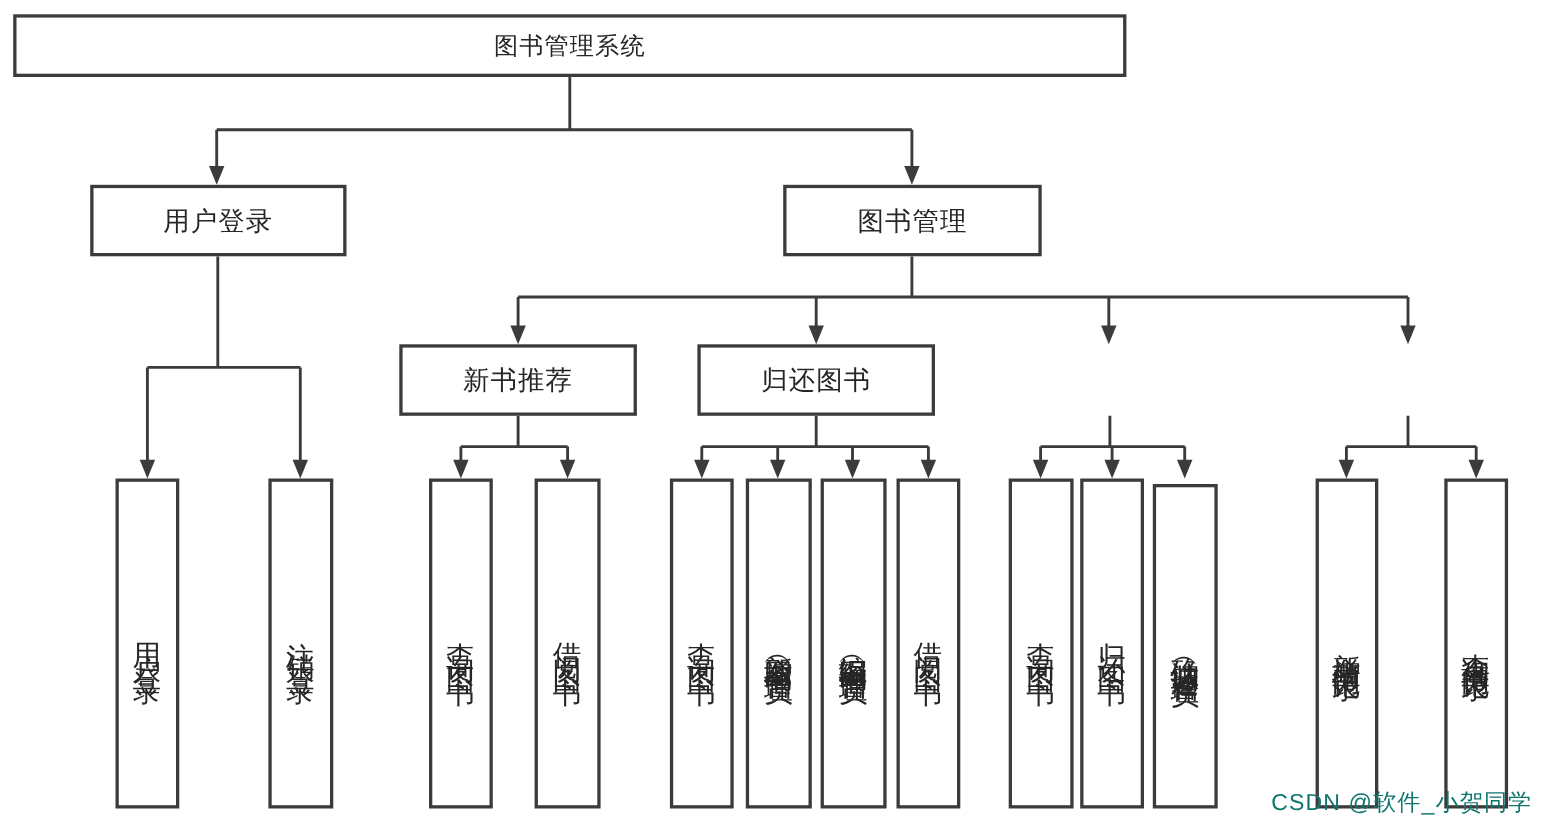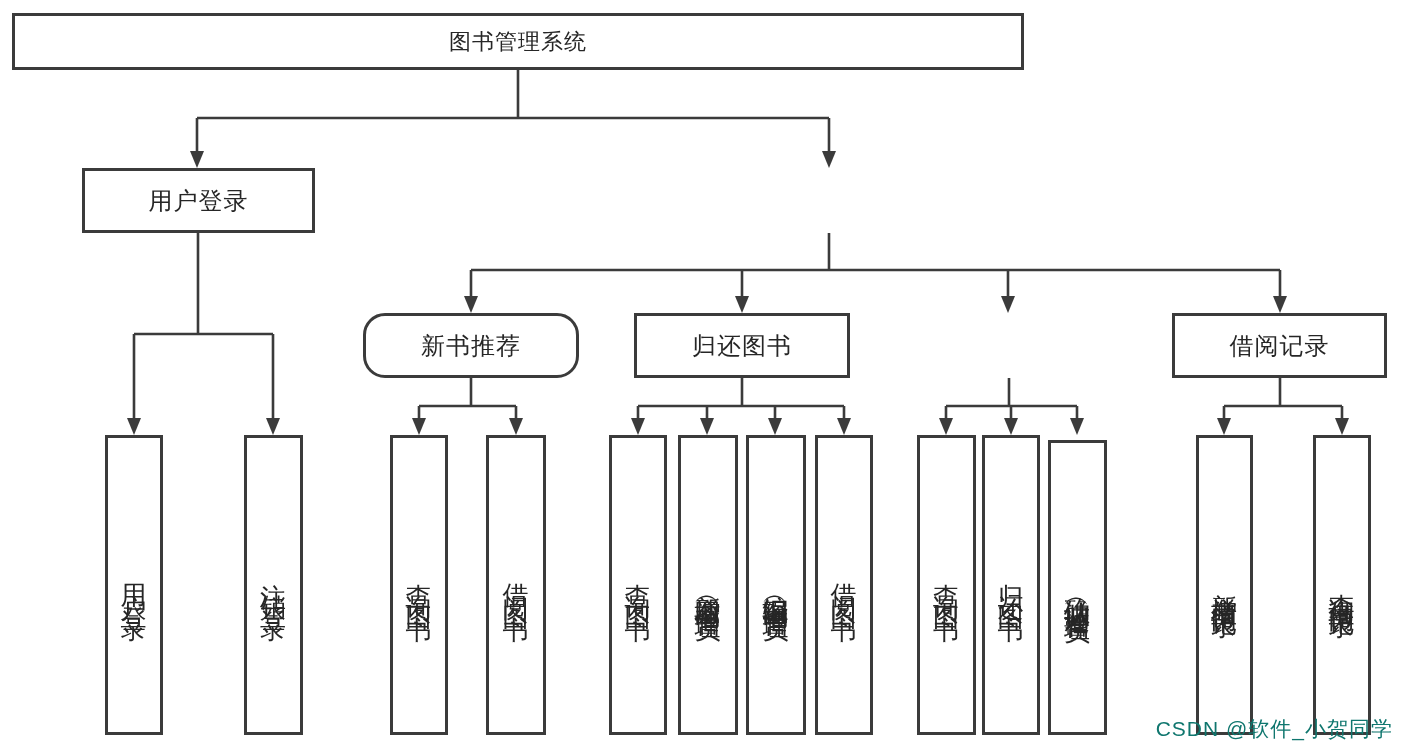--- a/index.html
+++ b/index.html
@@ -87,24 +87,24 @@
       <polygon points="1004,418 1018,418 1011,435"></polygon>
       <polygon points="1070,418 1084,418 1077,435"></polygon>
       <polygon points="1217,418 1231,418 1224,435"></polygon>
       <polygon points="1335,418 1349,418 1342,435"></polygon>
     </g>
   </svg>
 
   <div class="node root" style="left:12px; top:13px; width:1012px; height:57px;">图书管理系统</div>
 
   <div class="node hbox" style="left:82px; top:168px; width:233px; height:65px;">用户登录</div>
+  <div class="node hbox" style="left:712px; top:168px; width:235px; height:65px;">图书管理</div>
 
-  <div class="node hbox" style="left:363px; top:313px; width:216px; height:65px;border-radius:22px;">新书推荐</div>
+  <div class="node hbox" style="left:363px; top:313px; width:216px; height:65px;">新书推荐</div>
   <div class="node hbox" style="left:634px; top:313px; width:216px; height:65px;">归还图书</div>
-  <div class="node hbox" style="left:1172px; top:313px; width:215px; height:65px;">借阅记录</div>
 
   <div class="node leaf ls4" style="left:105px; top:435px; width:58px; height:300px;">用户登录</div>
   <div class="node leaf ls4" style="left:244px; top:435px; width:59px; height:300px;">注销登录</div>
 
   <div class="node leaf ls4" style="left:390px; top:435px; width:58px; height:300px;">查询图书</div>
   <div class="node leaf ls4" style="left:486px; top:435px; width:60px; height:300px;">借阅图书</div>
 
   <div class="node leaf ls4" style="left:609px; top:435px; width:58px; height:300px;">查询图书</div>
   <div class="node leaf ls9" style="left:678px; top:435px; width:60px; height:300px;">新增图书（管理员）</div>
   <div class="node leaf ls9" style="left:746px; top:435px; width:60px; height:300px;">编辑图书（管理员）</div>

